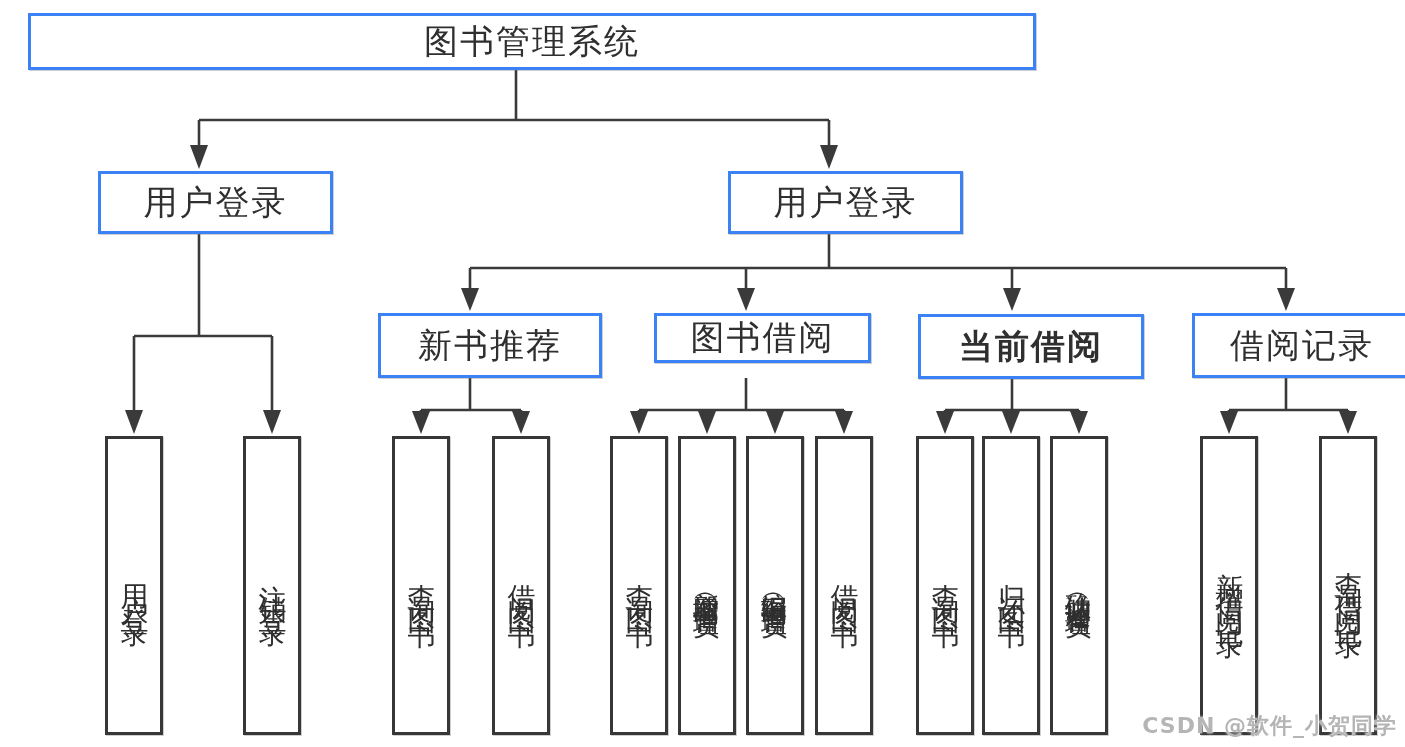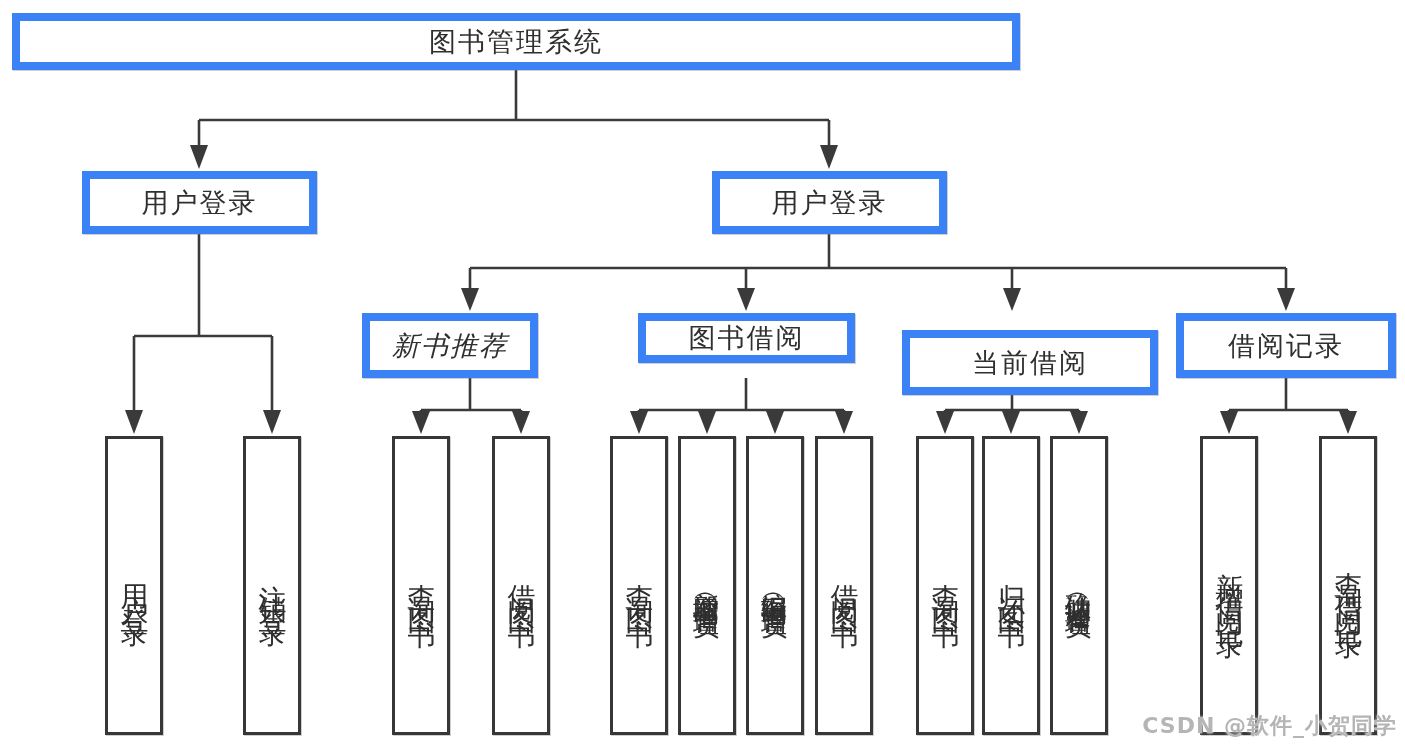--- a/index.html
+++ b/index.html
@@ -17,28 +17,29 @@
   .connectors {
     position: absolute;
     left: 0; top: 0;
     width: 1405px; height: 747px;
   }
 
   
   .hbox {
     position: absolute;
     background: #ffffff;
-    border: 8px solid #3b82f6;
+    border: 3px solid #3b82f6;
     display: flex;
     align-items: center;
     justify-content: center;
-    font-size: 27px;
+    font-size: 34px;
     letter-spacing: 2px;
     color: #2f2f2f;
     box-shadow: 1px 1px 0 rgba(120,120,120,0.35);
+    margin-left: 16px;
   }
 
   
   .vbox {
     position: absolute;
     top: 436px;
     width: 58px;
     height: 299px;
     background: #ffffff;
     border: 3px solid #373737;
@@ -146,27 +147,27 @@
     <span>图书管理系统</span>
   </div>
 
   <div class="hbox" style="left:82px; top:171px; width:235px; height:63px;">
     <span>用户登录</span>
   </div>
   <div class="hbox" style="left:712px; top:171px; width:235px; height:63px;">
     <span>用户登录</span>
   </div>
 
-  <div class="hbox" style="left:362px; top:313px; width:176px; height:65px;font-style:italic;">
+  <div class="hbox" style="left:362px; top:313px; width:224px; height:65px;">
     <span>新书推荐</span>
   </div>
   <div class="hbox" style="left:638px; top:313px; width:217px; height:50px;">
     <span>图书借阅</span>
   </div>
-  <div class="hbox" style="left:902px; top:330px; width:256px; height:65px;">
+  <div class="hbox" style="left:902px; top:314px; width:226px; height:65px;font-weight:bold;">
     <span>当前借阅</span>
   </div>
   <div class="hbox" style="left:1176px; top:313px; width:220px; height:65px;">
     <span>借阅记录</span>
   </div>
 
   <div class="vbox" style="left:105px;">
     <span>用户登录</span>
   </div>
   <div class="vbox" style="left:243px;">

